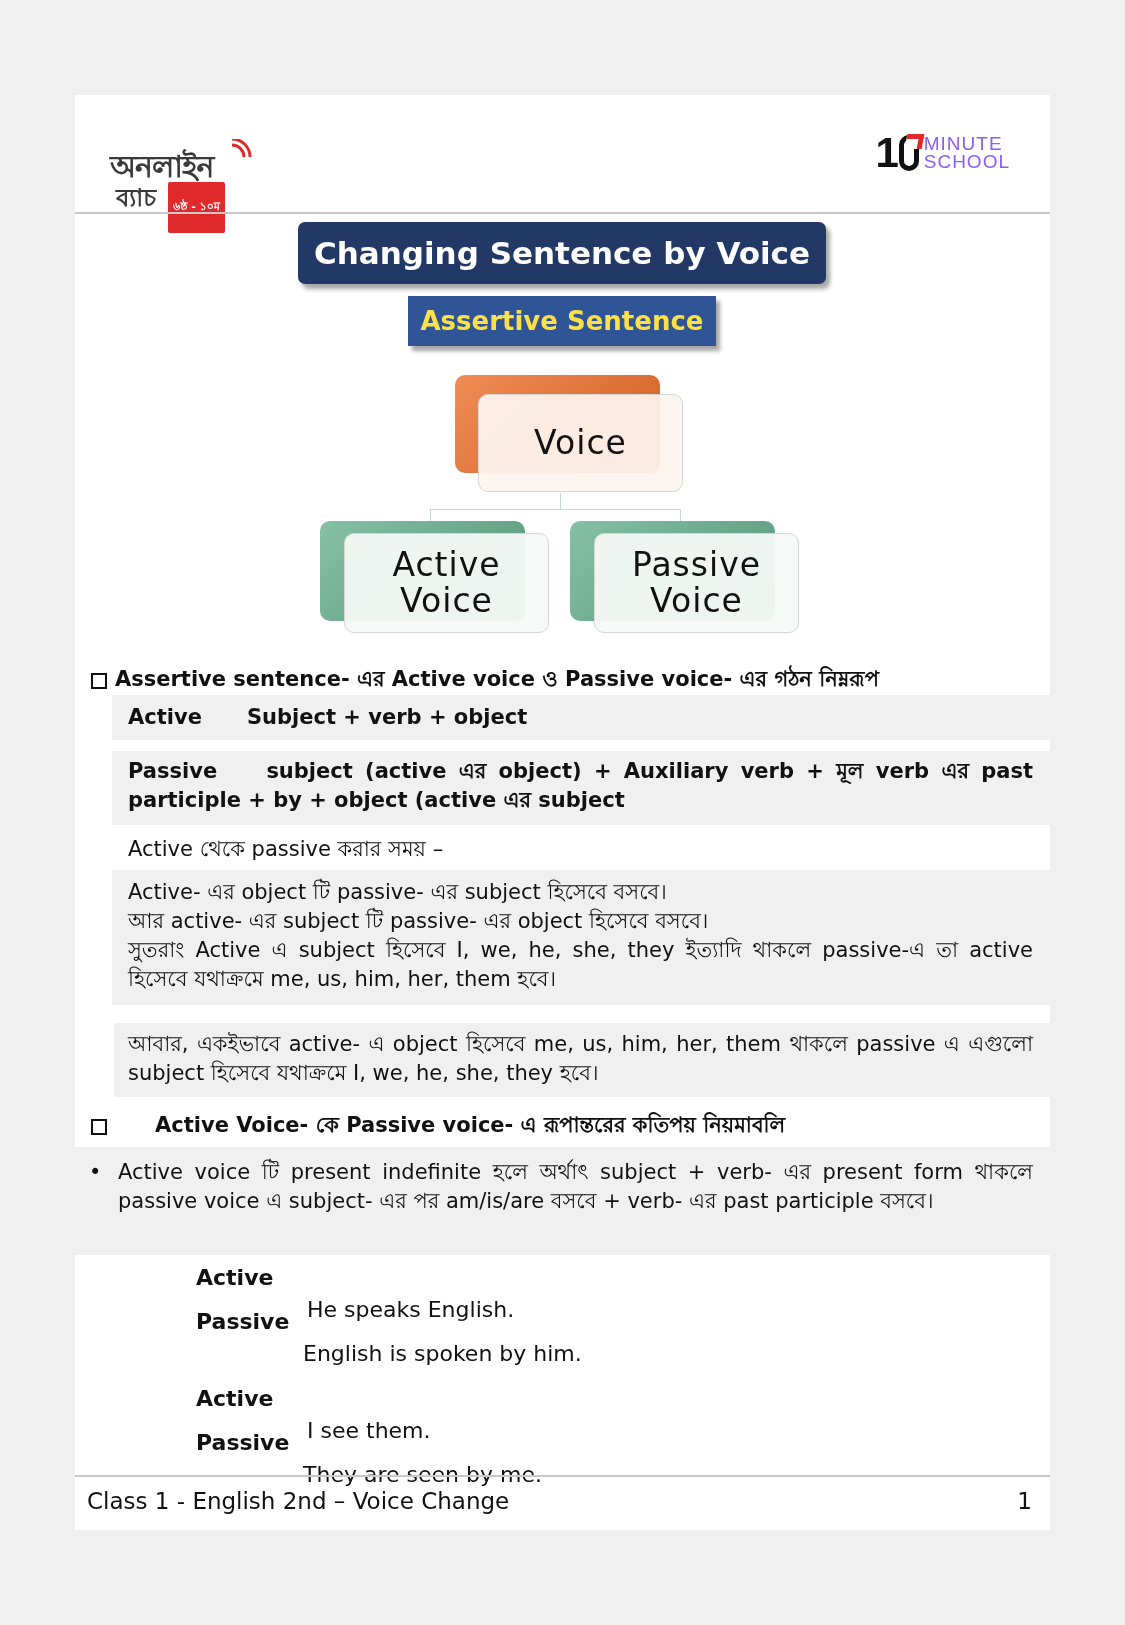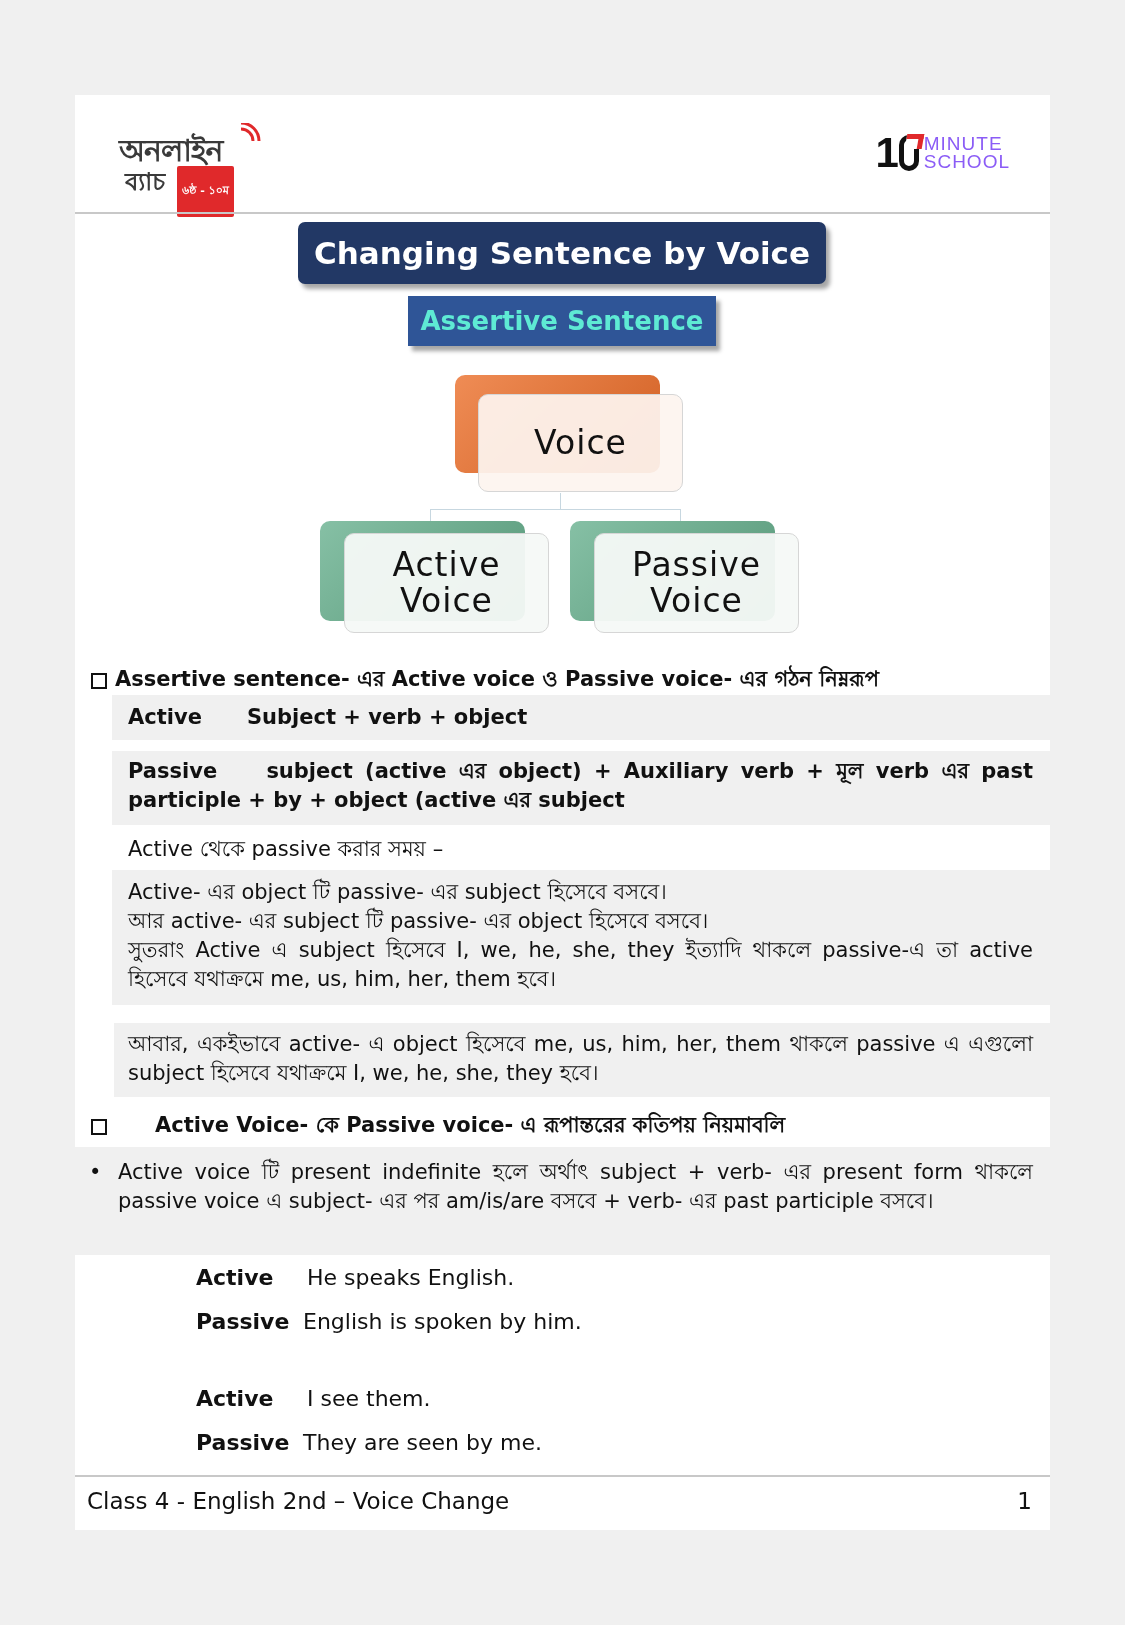--- a/index.html
+++ b/index.html
@@ -2,51 +2,51 @@
 <html><head>
 <meta charset="utf-8">
 <style>
   * { box-sizing: border-box; margin: 0; padding: 0; }
   html, body { width: 1125px; height: 1625px; background: #f0f0f0; overflow: hidden; }
   body { font-family: "DejaVu Sans", sans-serif; color: #111; position: relative; }
   .page { position: absolute; left: 75px; top: 95px; width: 975px; height: 1435px; background: #fff; }
 
   
   .header-rule { position: absolute; left: 0; top: 117px; width: 975px; height: 2px; background: #c8c8c8; }
-  .logo-left { position: absolute; left: 35px; top: 28px; width: 140px; height: 70px; margin-left: 9px; }
+  .logo-left { position: absolute; left: 35px; top: 44px; width: 140px; height: 70px; }
   .logo-bn-1 { position: absolute; left: 0; top: 4px; font-size: 30px; font-weight: bold; color: #3a3a3a; letter-spacing: -1px; white-space: nowrap; }
   .logo-bn-2 { position: absolute; left: 6px; top: 40px; font-size: 24px; font-weight: bold; color: #3a3a3a; white-space: nowrap; font-family: Liberation Serif, serif; }
   .logo-badge { position: absolute; left: 58px; top: 43px; background: #e0292b; color: #fff; font-size: 11px; font-weight: bold; padding: 16px 5px; border-radius: 2px; white-space: nowrap; }
   .logo-arc { position: absolute; left: 118px; top: 0; width: 26px; height: 26px; }
   .logo-right { position: absolute; right: 40px; top: 38px; height: 40px; display: flex; align-items: center; }
   .ten { font-size: 42px; font-weight: bold; color: #111; letter-spacing: -4px; line-height: 40px; font-family: "Liberation Sans", sans-serif; display: flex; align-items: center; }
   .ten .zero { display: inline-block; width: 20px; height: 36px; border: 5px solid #111; border-radius: 10px; position: relative; margin-left: 4px; }
   .ten .zero::after { content: ""; position: absolute; top: -6px; left: 2px; width: 12px; height: 10px; border-top: 5px solid #e0292b; border-right: 5px solid #e0292b; transform: skewX(-10deg); background: #fff; }
   .min-school { margin-left: 5px; line-height: 18px; font-size: 19px; color: #8b5cf6; font-family: "Liberation Sans", sans-serif; letter-spacing: 1px; }
 
   
   .title-box { position: absolute; left: 223px; top: 127px; width: 528px; height: 62px; background: #223865; border-radius: 7px; color: #fff; font-weight: bold; font-size: 31px; display: flex; align-items: center; justify-content: center; box-shadow: 4px 5px 4px rgba(0,0,0,0.35); white-space: nowrap; }
-  .sub-box { position: absolute; left: 333px; top: 201px; width: 308px; height: 50px; background: #2f5597; color: #5eead4; font-weight: bold; font-size: 26px; display: flex; align-items: center; justify-content: center; box-shadow: 4px 5px 4px rgba(0,0,0,0.35); white-space: nowrap; }
+  .sub-box { position: absolute; left: 333px; top: 201px; width: 308px; height: 50px; background: #2f5597; color: #fde047; font-weight: bold; font-size: 26px; display: flex; align-items: center; justify-content: center; box-shadow: 4px 5px 4px rgba(0,0,0,0.35); white-space: nowrap; }
 
   
   .diagram { position: absolute; left: 245px; top: 280px; width: 490px; height: 260px; }
   .node-back { position: absolute; border-radius: 10px; }
   .node-front { position: absolute; border-radius: 10px; border: 1px solid #d6d6d6; display: flex; align-items: center; justify-content: center; text-align: center; font-size: 33px; line-height: 36px; color: #111; letter-spacing: 1px; }
   .conn { position: absolute; background: #c7d7e0; }
 
   
   .heading { position: absolute; left: 16px; font-weight: bold; font-size: 21px; white-space: nowrap; display: flex; align-items: center; }
   .heading .chk { display: inline-block; width: 16px; height: 16px; border: 2px solid #111; margin-right: 8px; }
   .gray { position: absolute; background: #f0f0f0; }
   .row-text { position: absolute; font-size: 21px; line-height: 29px; white-space: nowrap; }
   .bold { font-weight: bold; }
   .just { position: absolute; font-size: 21px; line-height: 29px; text-align: justify; text-align-last: left; }
 
   .ex-label { position: absolute; left: 121px; font-size: 22px; font-weight: bold; }
-  .ex-text { position: absolute; font-size: 22px; }
+  .ex-text { position: absolute; font-size: 22px; margin-top: 32px; }
 
   .footer-rule { position: absolute; left: 0; top: 1380px; width: 975px; height: 2px; background: #c8c8c8; }
   .footer-left { position: absolute; left: 12px; top: 1393px; font-size: 23px; color: #111; white-space: nowrap; }
   .footer-right { position: absolute; right: 18px; top: 1393px; font-size: 23px; color: #111; }
 </style>
 </head>
 <body>
 
 <div class="page">
 
@@ -137,15 +137,15 @@
   <div class="ex-text" style="left:232px; top:1170px;">He speaks English.</div>
   <div class="ex-label" style="top:1214px;">Passive</div>
   <div class="ex-text" style="left:228px; top:1214px;">English is spoken by him.</div>
 
   <div class="ex-label" style="top:1291px;">Active</div>
   <div class="ex-text" style="left:232px; top:1291px;">I see them.</div>
   <div class="ex-label" style="top:1335px;">Passive</div>
   <div class="ex-text" style="left:228px; top:1335px;">They are seen by me.</div>
 
   <div class="footer-rule"></div>
-  <div class="footer-left">Class 4 - English 2nd – Voice Change</div>
+  <div class="footer-left">Class 1 - English 2nd – Voice Change</div>
   <div class="footer-right">1</div>
 </div>
 
 </body></html>

